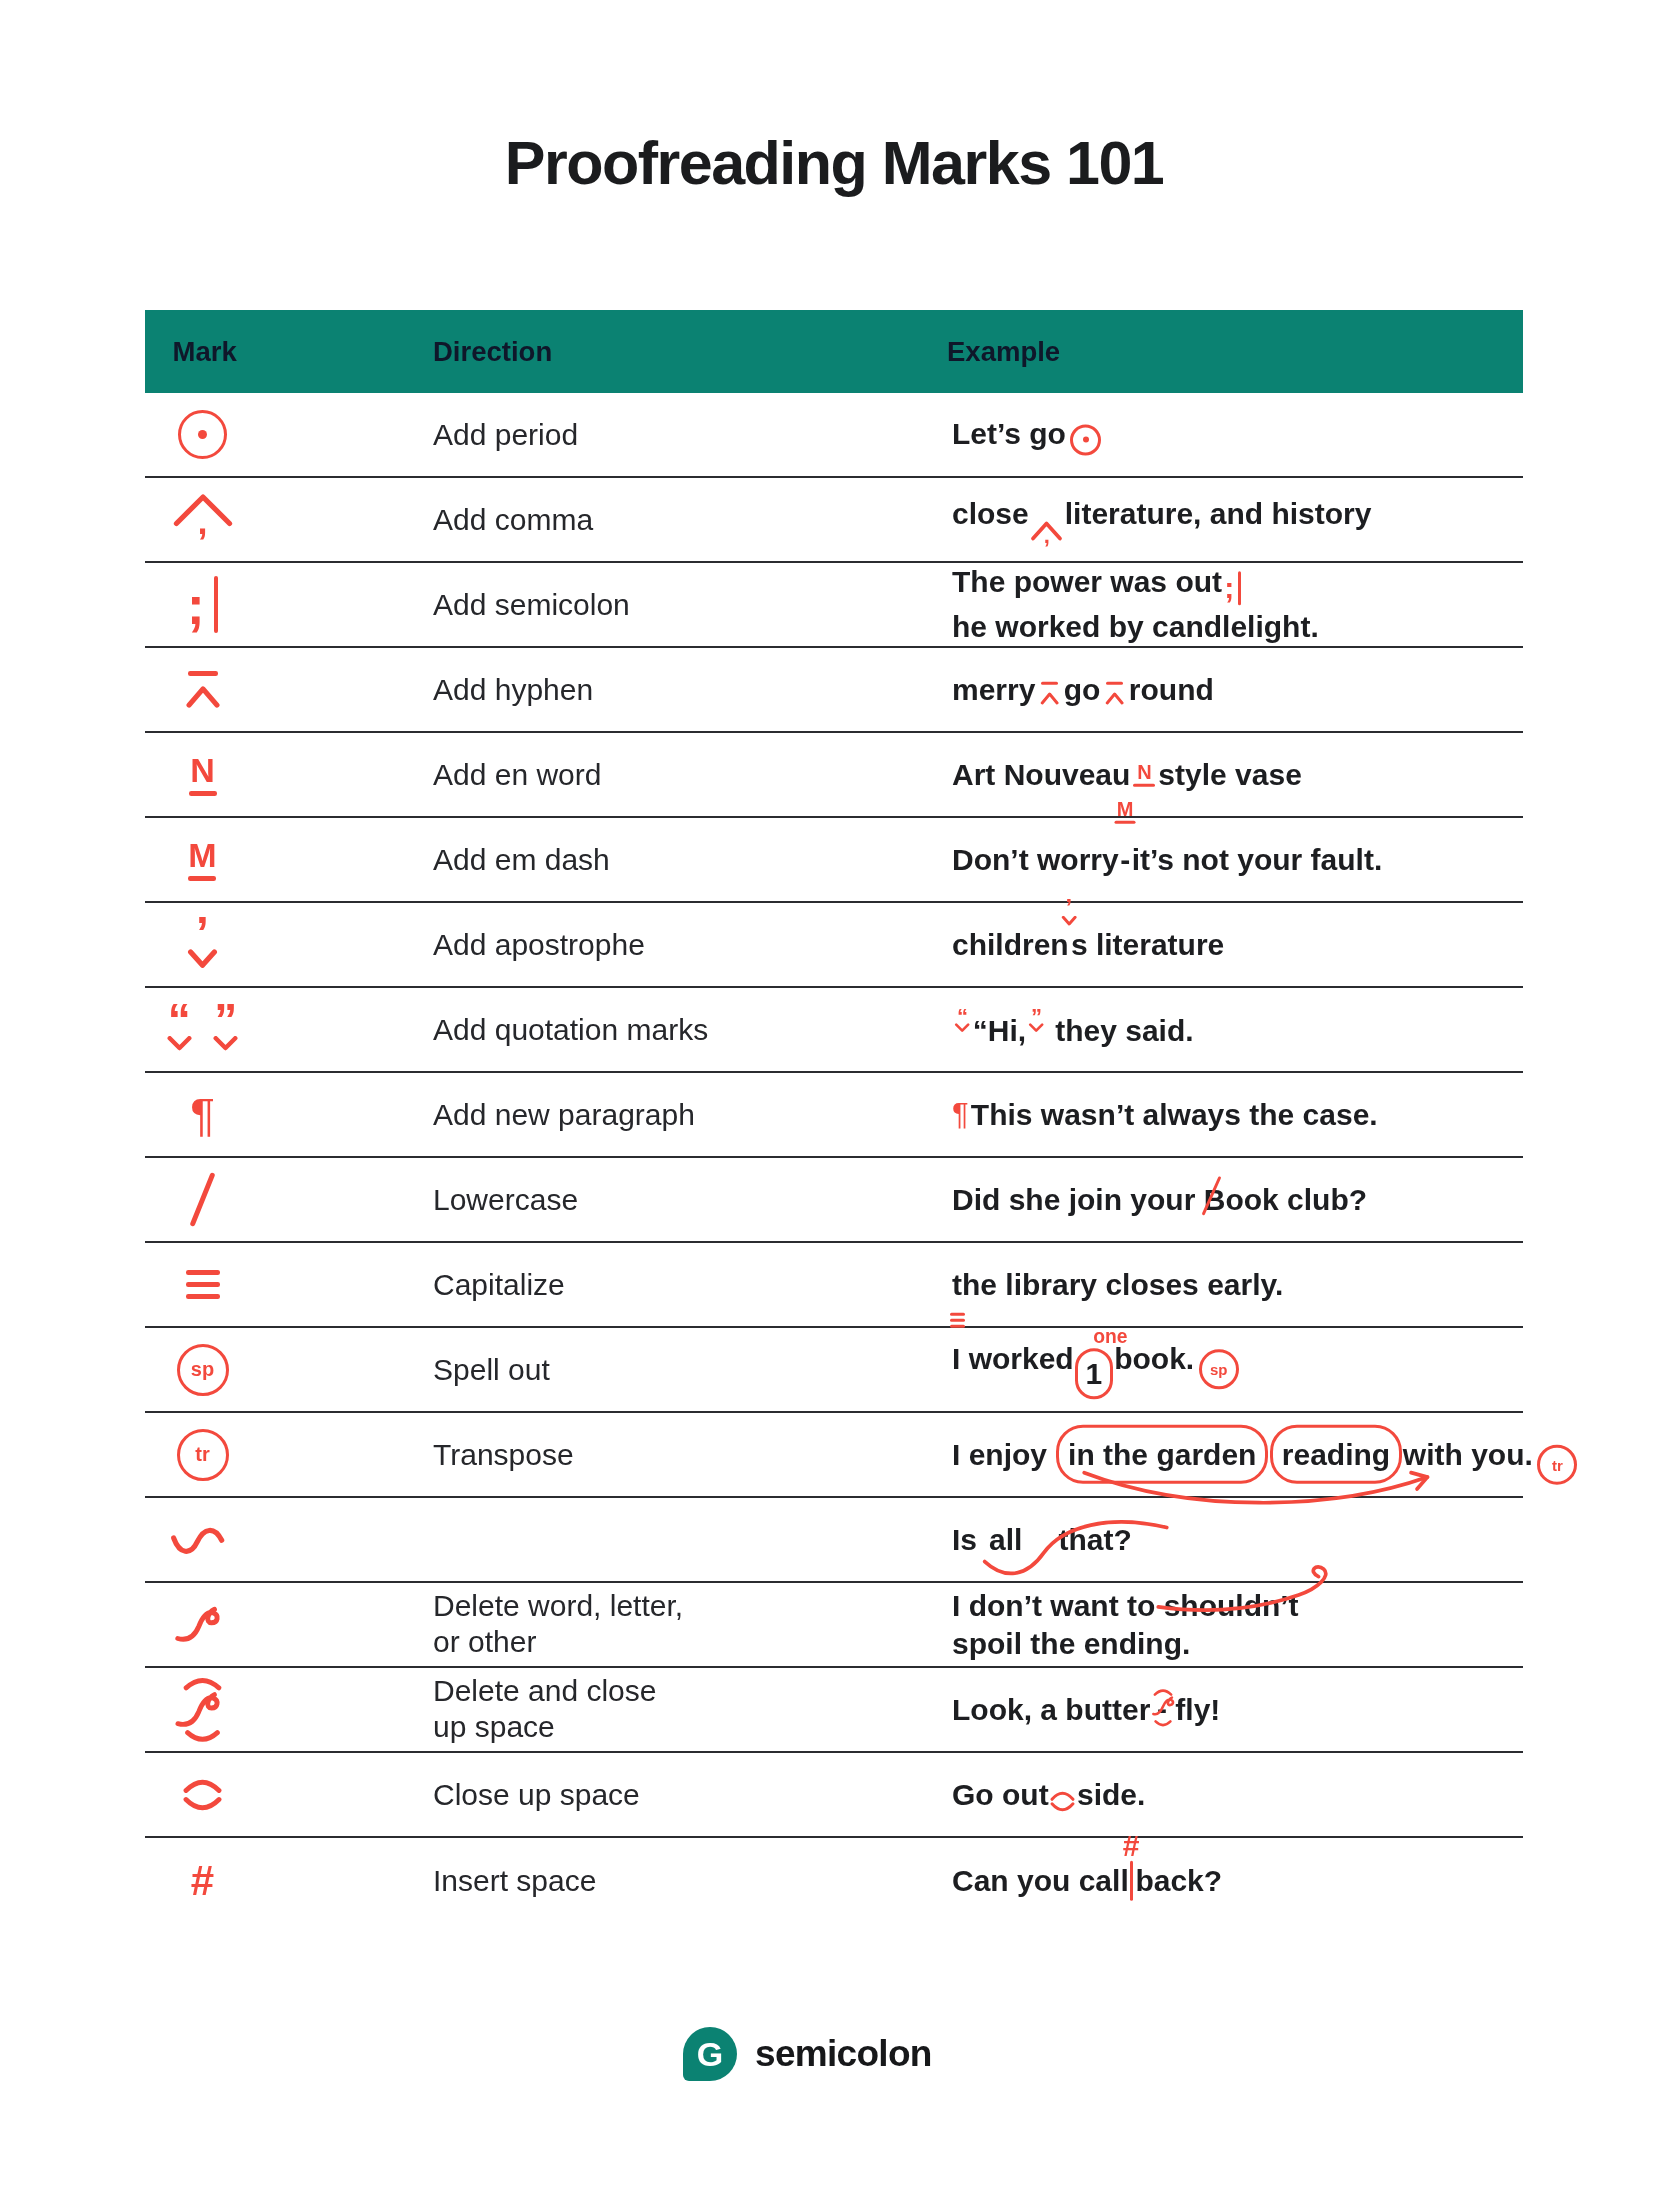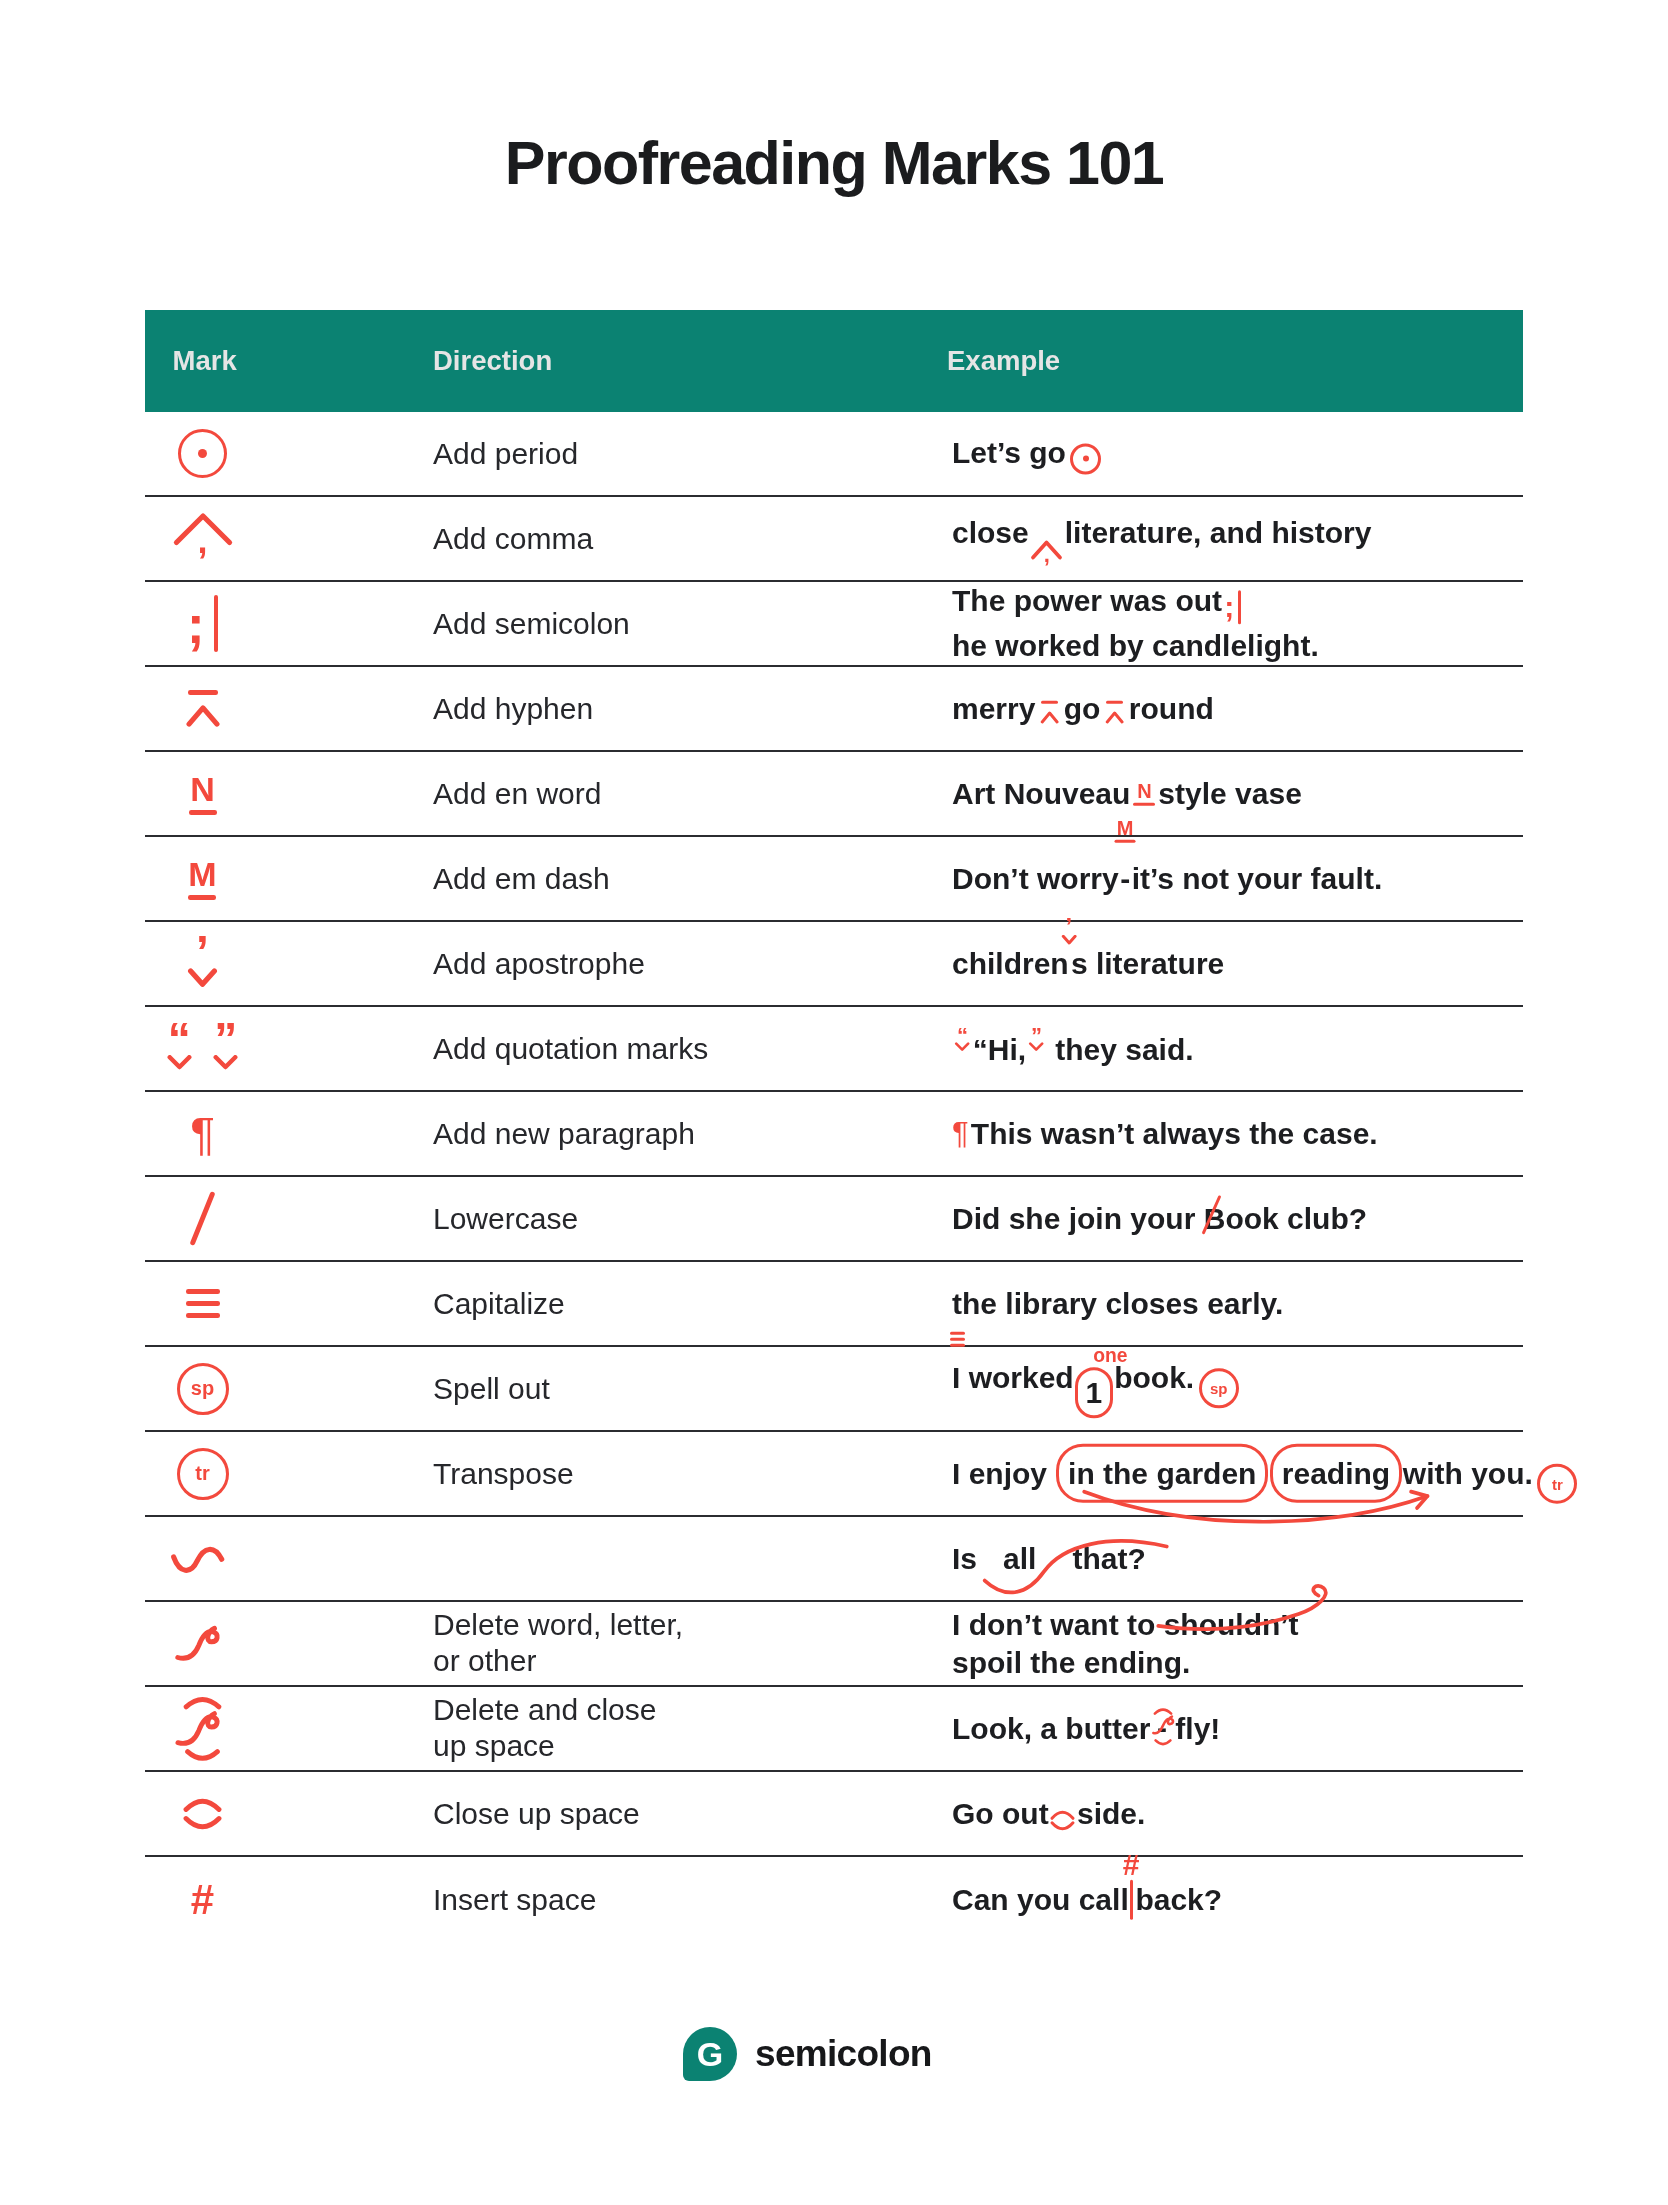--- a/index.html
+++ b/index.html
@@ -3,21 +3,21 @@
 <meta charset="utf-8">
 <style>
   html,body{margin:0;padding:0;background:#fff;}
   .canvas{position:relative;width:1668px;height:2205px;background:#fff;overflow:hidden;
           font-family:"Liberation Sans",sans-serif;color:#1e1f22;}
   .title{position:absolute;top:128px;left:0;width:100%;text-align:center;
          font-size:61px;font-weight:700;letter-spacing:-1.5px;color:#1b1c1e;}
 
   
   .table{position:absolute;left:145px;top:310px;width:1378px;}
-  .thead{position:relative;height:102px;background:#0b8272;color:#e5e5e5;}
+  .thead{position:relative;height:83px;background:#0b8272;color:#0f172a;}
   .thead span{position:absolute;top:50%;transform:translateY(-50%);font-size:27.5px;font-weight:700;}
   .th1{left:27.5px;} .th2{left:288px;} .th3{left:802px;}
 
   .row{position:relative;height:83px;border-bottom:2.2px solid #2b2c30;}
   .row.last{border-bottom:none;height:86px;}
   .cm{position:absolute;left:0;top:0;width:115px;height:100%;
       display:flex;align-items:center;justify-content:center;}
   .cd{position:absolute;left:288px;top:50%;transform:translateY(-50%);width:491px;
       font-size:30px;color:#26272b;line-height:1.22;}
   .ce{position:absolute;left:807px;top:50%;transform:translateY(-50%);width:639px;
@@ -111,21 +111,21 @@
   .ex-oval{position:relative;display:inline-block;border:3px solid #f3493d;border-radius:30px;
            padding:7.4px 7.4px;margin:0 1.5px;vertical-align:-15px;line-height:1;}
   .ex-oval .onelbl{position:absolute;top:-24px;left:15px;color:#f3493d;font-size:19.3px;font-weight:700;font-style:normal;}
   .ex-oval2{display:inline-block;border:3px solid #f3493d;border-radius:27px;padding:10px 9px;margin:0 0.7px;line-height:1.1;}
   .ex-badge{display:inline-flex;align-items:center;justify-content:center;width:34px;height:34px;
             border:3px solid #f3493d;border-radius:50%;color:#f3493d;font-size:15px;font-weight:700;
             vertical-align:-6px;margin-left:4.5px;}
   .arr{position:absolute;left:126px;top:42px;}
 
   .sw-curve{position:absolute;left:25px;top:-13.4px;}
-  .gap-b{margin-left:26px;} .gap-c{margin-left:36px;}
+  .gap-b{margin-left:12px;} .gap-c{margin-left:36px;}
 
   .ex-strike{position:relative;display:inline-block;}
   .ex-strike svg{position:absolute;left:-7.4px;top:-27px;}
 
   .ex-delc{position:relative;display:inline-block;width:25px;height:31px;vertical-align:-4.5px;}
   .ex-delc .bh{position:absolute;left:6.7px;top:-3px;font-style:normal;color:#1d1e21;}
   .ex-delc svg{position:absolute;left:0.7px;top:-10.4px;}
 
   .ex-closeup{display:inline-block;width:27px;height:31px;vertical-align:-9px;margin:0 0.7px;position:relative;}
   .ex-closeup svg{position:absolute;left:0;top:3px;}

